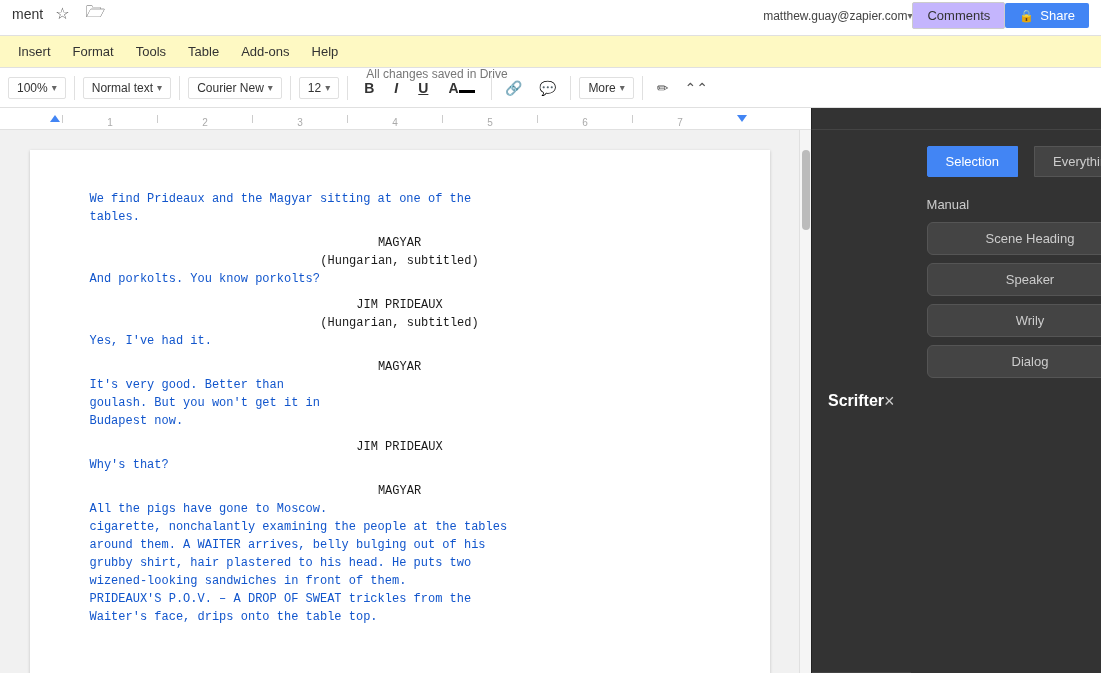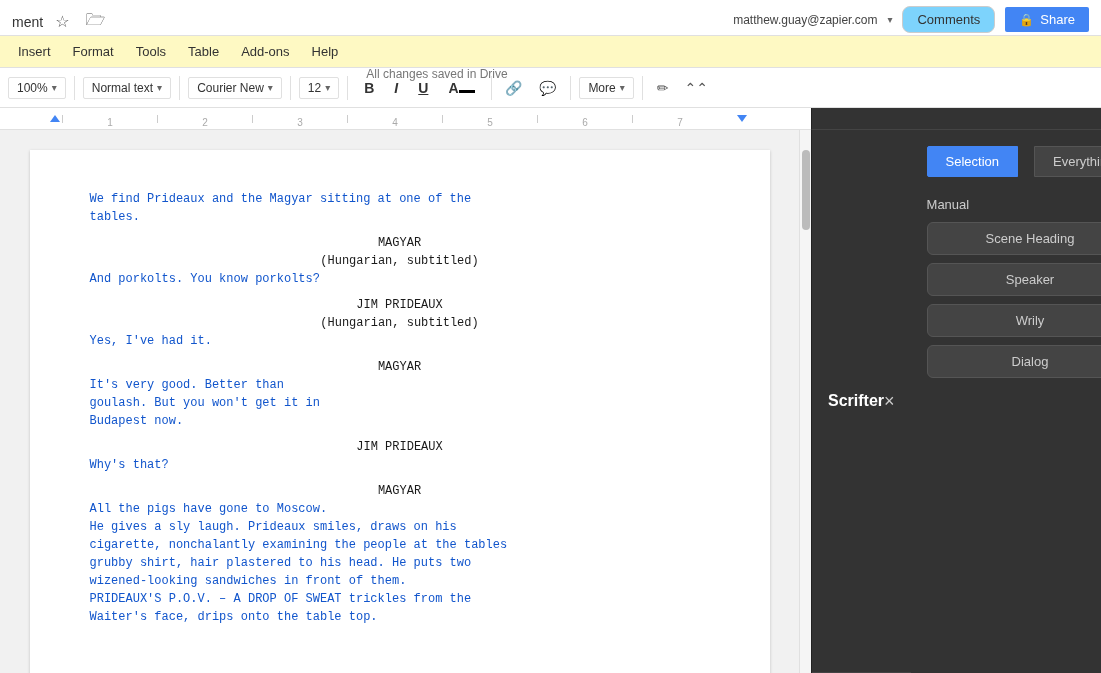--- a/index.html
+++ b/index.html
@@ -1,21 +1,21 @@
 <!DOCTYPE html>
 <html><head>
   <meta charset="utf-8">
   <style>
     * { box-sizing: border-box; margin: 0; padding: 0; }
     body { font-family: Arial, sans-serif; font-size: 13px; background: #f1f1f1; overflow: hidden; }
 
     
     #top-bar {
       display: flex;
-      align-items: flex-start;
+      align-items: flex-end;
       justify-content: space-between;
       background: #fff;
       border-bottom: 1px solid #e0e0e0;
       padding: 6px 12px;
       height: 36px;
     }
     #top-bar-left {
       display: flex;
       align-items: center;
       gap: 8px;
@@ -29,31 +29,31 @@
       background: none;
       border: none;
       cursor: pointer;
       padding: 2px 4px;
       color: #555;
       font-size: 16px;
     }
     #top-bar-right {
       display: flex;
       align-items: center;
-      gap: 10px;
+      gap: 0;
     }
     #user-email {
       font-size: 12px;
       color: #444;
     }
     .dropdown-arrow { font-size: 10px; color: #666; }
     #comments-btn {
-      background: #7dd3fc;
+      background: #c4b5fd;
       border: 1px solid #ccc;
-      border-radius: 8px;
+      border-radius: 2px;
       padding: 5px 14px;
       font-size: 13px;
       cursor: pointer;
       color: #333;
     }
     #share-btn {
       background: #4285f4;
       color: #fff;
       border: none;
       border-radius: 2px;
@@ -441,24 +441,24 @@
         <div>
           <span class="doc-dialogue">Why's that?</span>
         </div>
         <div style="text-align:center; margin-top:8px;">
           <span class="doc-text">MAGYAR</span>
         </div>
         <div>
           <span class="doc-action">All the pigs have gone to Moscow.</span>
         </div>
         <div>
-          <span class="doc-action">He gives a sly laugh. Prideaux smiles, draws on his</span>
-        </div>
-        <div>
           <span class="doc-action">cigarette, nonchalantly examining the people at the tables</span>
+        </div>
+        <div>
+          <span class="doc-action">around them. A WAITER arrives, belly bulging out of his</span>
         </div>
         <div>
           <span class="doc-action">grubby shirt, hair plastered to his head. He puts two</span>
         </div>
         <div>
           <span class="doc-action">wizened-looking sandwiches in front of them.</span>
         </div>
         <div>
           <span class="doc-action">PRIDEAUX'S P.O.V. – A DROP OF SWEAT trickles from the</span>
         </div>

